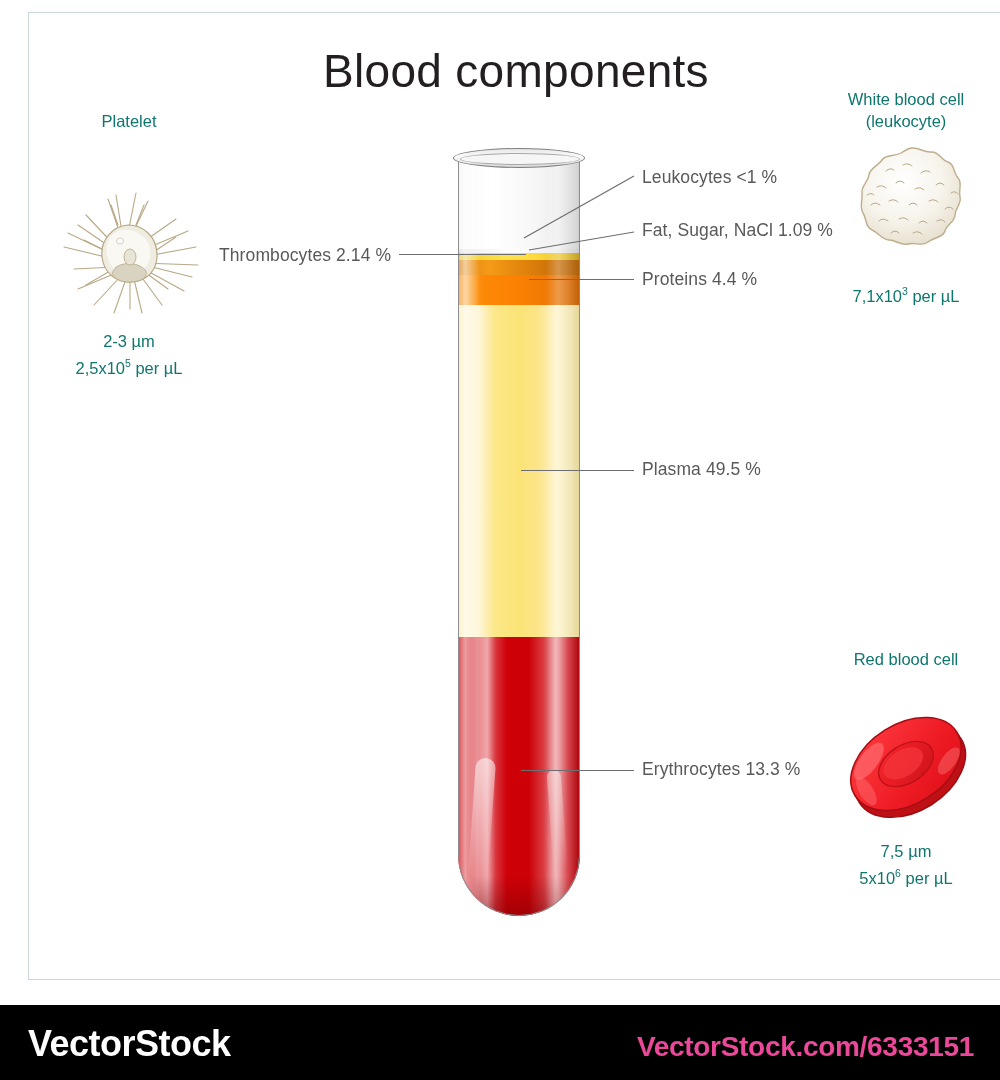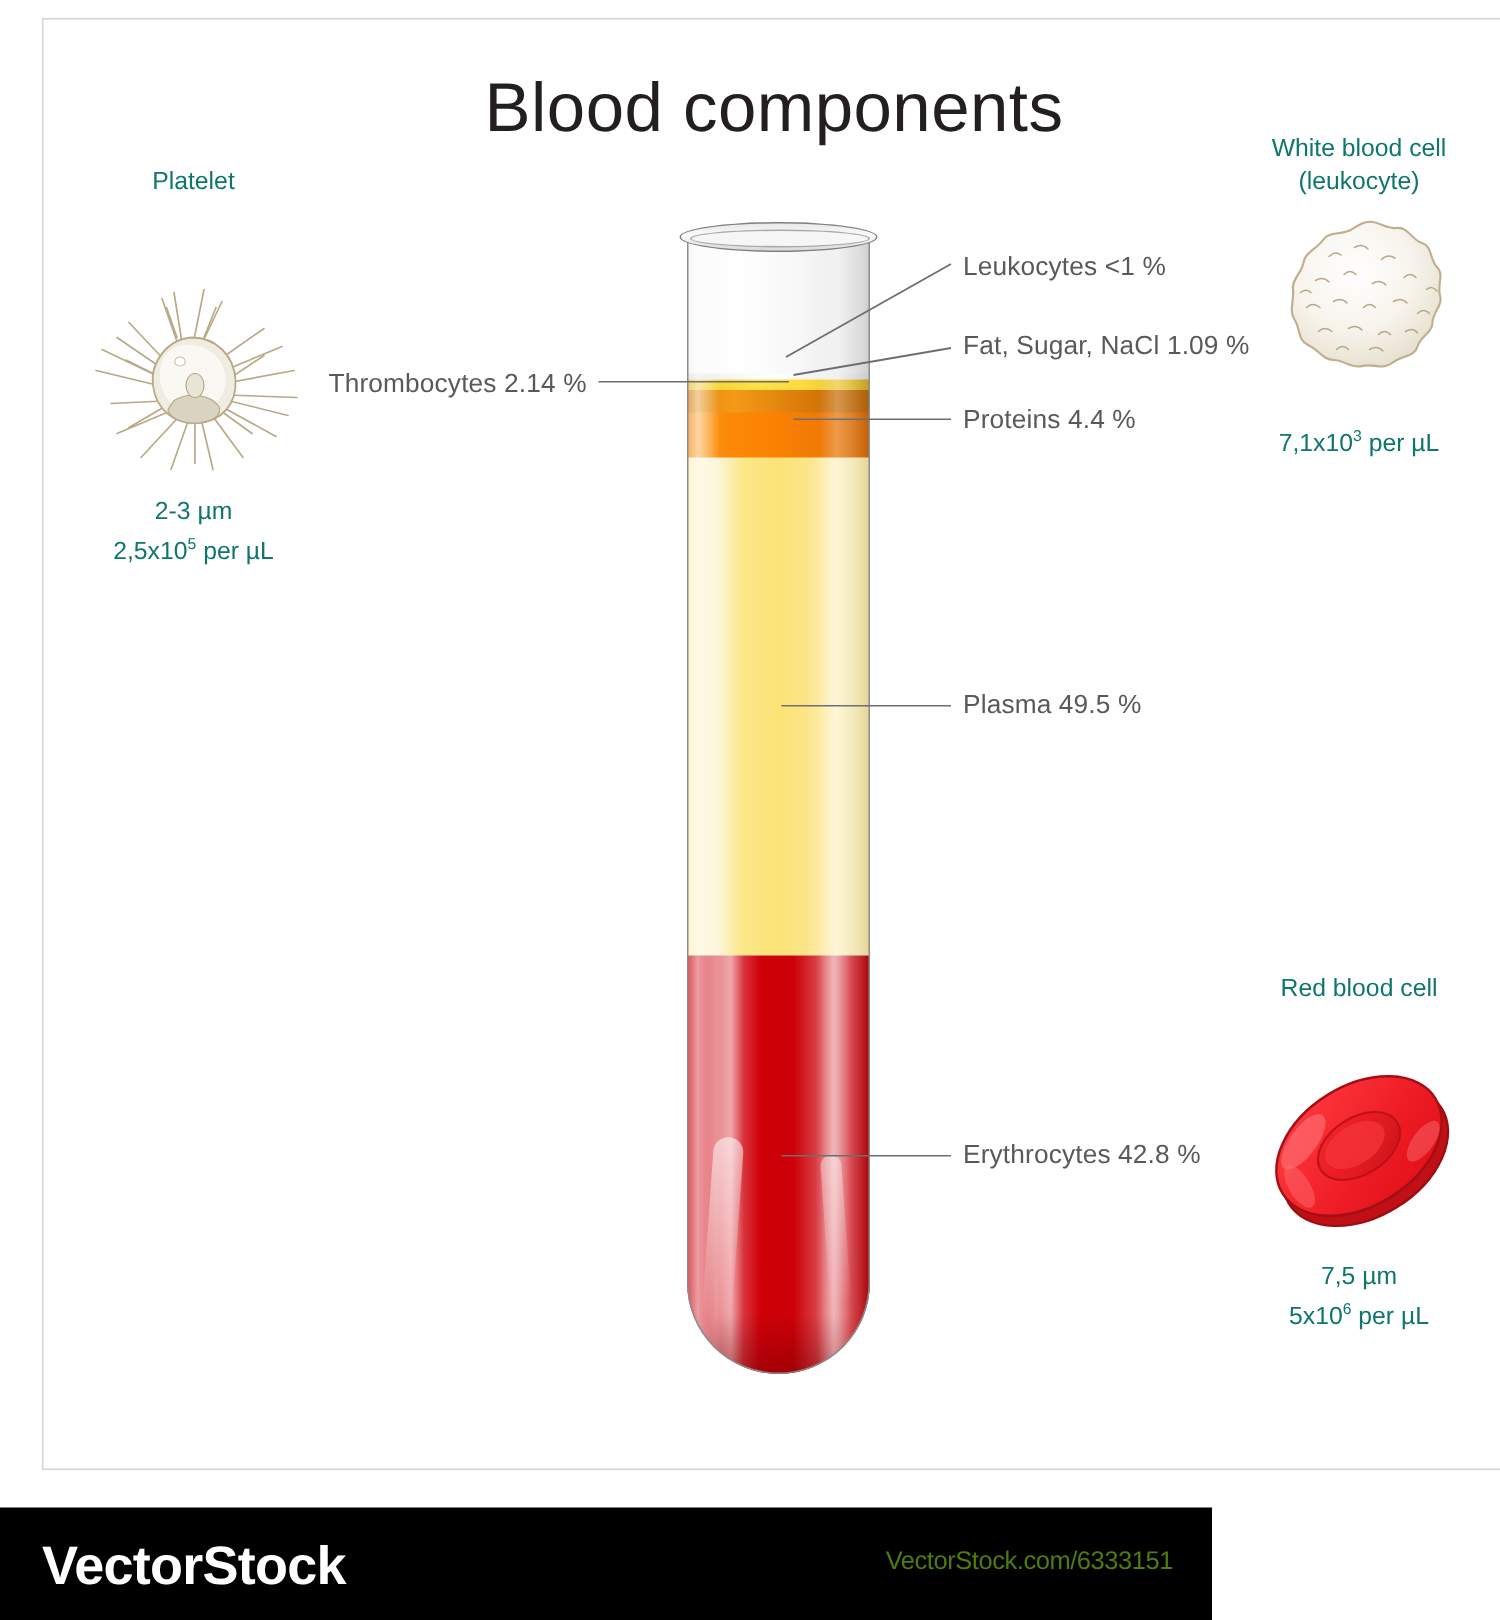--- a/index.html
+++ b/index.html
@@ -185,38 +185,38 @@
     border: 1px solid #a8a9ab;
     border-radius: 50%;
     background: #f6f6f6;
   }
   
   .cellbox { position: absolute; }
   
   #footer {
     position: absolute;
     left: 0; top: 1005px;
-    width: 808px; height: 75px;
+    width: 1000px; height: 75px;
     background: #000000;
   }
   #footer-logo {
     position: absolute;
     left: 28px; top: 18px;
     font-size: 36px;
     font-weight: 700;
     color: #ffffff;
     letter-spacing: -0.5px;
     font-family: "Liberation Sans", sans-serif;
   }
   #footer-url {
     position: absolute;
     right: 26px; top: 26px;
-    font-size: 17px;
-    font-weight: 400;
-    color: #4d7c0f;
+    font-size: 28px;
+    font-weight: 700;
+    color: #ec4899;
     letter-spacing: -0.3px;
   }
 </style>
 </head>
 <body>
 
 <div id="page">
 
   <div id="illustration">
     <div id="frame-border"></div>
@@ -258,21 +258,21 @@
 
     <div class="leader" style="left:505px;top:470px;width:113px"></div>
 
     <div class="leader" style="left:505px;top:770px;width:113px"></div>
 
     <div class="lbl" style="left:626px;top:167px">Leukocytes  &lt;1 %</div>
     <div class="lbl" style="left:626px;top:220px">Fat, Sugar, NaCl 1.09 %</div>
     <div class="lbl" style="left:626px;top:269px">Proteins 4.4 %</div>
     <div class="lbl" style="left:203px;top:245px">Thrombocytes 2.14 %</div>
     <div class="lbl" style="left:626px;top:459px">Plasma 49.5 %</div>
-    <div class="lbl" style="left:626px;top:759px">Erythrocytes 42.8 %</div>
+    <div class="lbl" style="left:626px;top:759px">Erythrocytes 13.3 %</div>
 
     <div class="cap" style="left:13px;top:110px;width:200px">
       <div>Platelet</div>
     </div>
 
     <div class="cellbox" style="left:40px;top:185px;width:150px;height:135px">
       <svg viewBox="0 0 150 135" width="150" height="135">
         <g stroke="#b8a886" stroke-width="1.1" fill="none" stroke-linecap="round">
 
           <path d="M68 60 L52 14 M68 60 L60 10 M70 58 L80 8 M72 58 L92 16"></path>

